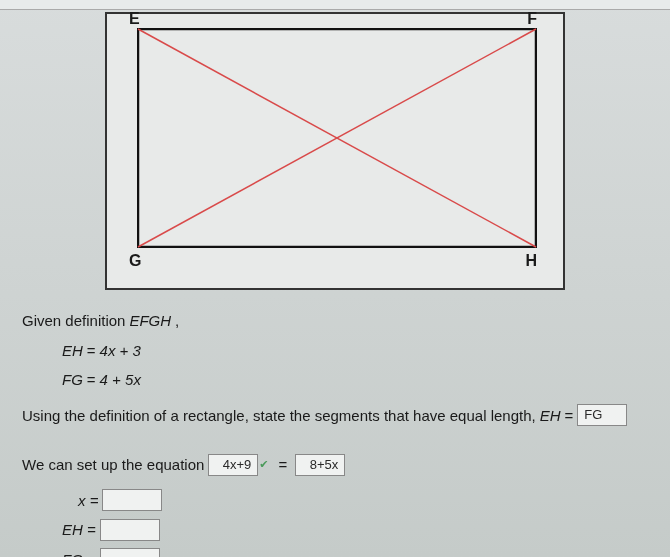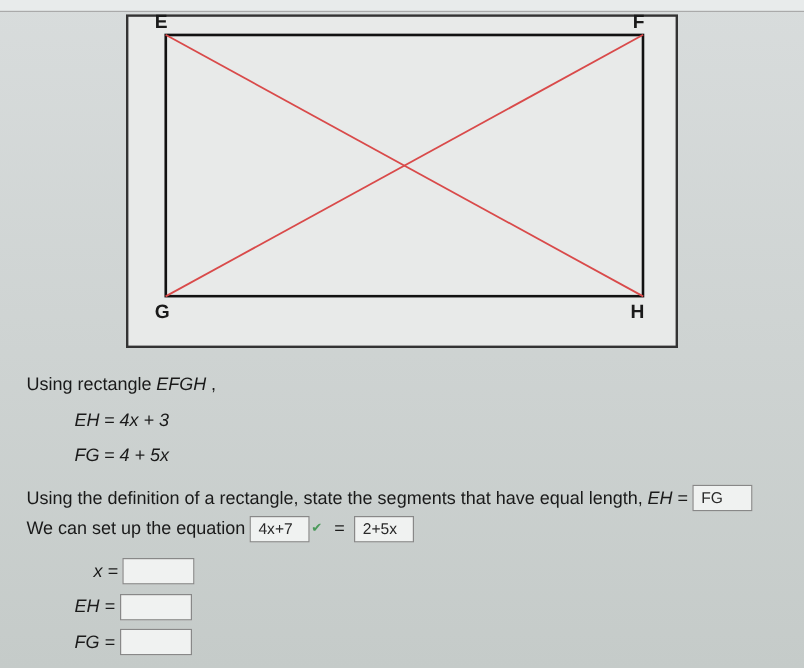--- a/index.html
+++ b/index.html
@@ -91,21 +91,21 @@
     <svg class="rect-svg" viewBox="0 0 400 220">
       <rect x="1" y="1" width="398" height="218" fill="none" stroke="#111" stroke-width="2.5"></rect>
       <line x1="1" y1="1" x2="399" y2="219" stroke="#d94a4a" stroke-width="1.5"></line>
       <line x1="399" y1="1" x2="1" y2="219" stroke="#d94a4a" stroke-width="1.5"></line>
     </svg>
   </div>
 </div>
 
 <div class="content">
   <div class="row">
-    <span>Using rectangle </span>
+    <span>Given definition </span>
     <span class="italic">EFGH</span>
       <span>,</span>
   </div>
   <div class="row indent">
     <span class="italic">EH</span>
     <span> = </span>
     <span class="italic">4x + 3</span>
   </div>
   <div class="row indent">
     <span class="italic">FG</span>
@@ -113,26 +113,26 @@
     <span class="italic">4 + 5x</span>
   </div>
 
   <div class="row" style="margin-top:10px;">
     <span>Using the definition of a rectangle, state the segments that have equal length, </span>
     <span class="italic">EH</span>
     <span> = </span>
     <span class="input-box">FG</span>
   </div>
 
-  <div class="row" style="margin-top:0;">
+  <div class="row" style="margin-top:24px;text-align:right;">
     <span>We can set up the equation </span>
-    <span class="input-box">4x+7</span>
+    <span class="input-box">4x+9</span>
     <span class="check-mark">✔</span>
     <span class="eq-sign">=</span>
-    <span class="input-box">2+5x</span>
+    <span class="input-box">8+5x</span>
   </div>
 
   <div class="row indent2" style="margin-top:10px;">
     <span class="italic">x =</span>
     <span class="input-box input-empty"></span>
   </div>
   <div class="row indent">
     <span class="italic">EH =</span>
     <span class="input-box input-empty"></span>
   </div>

